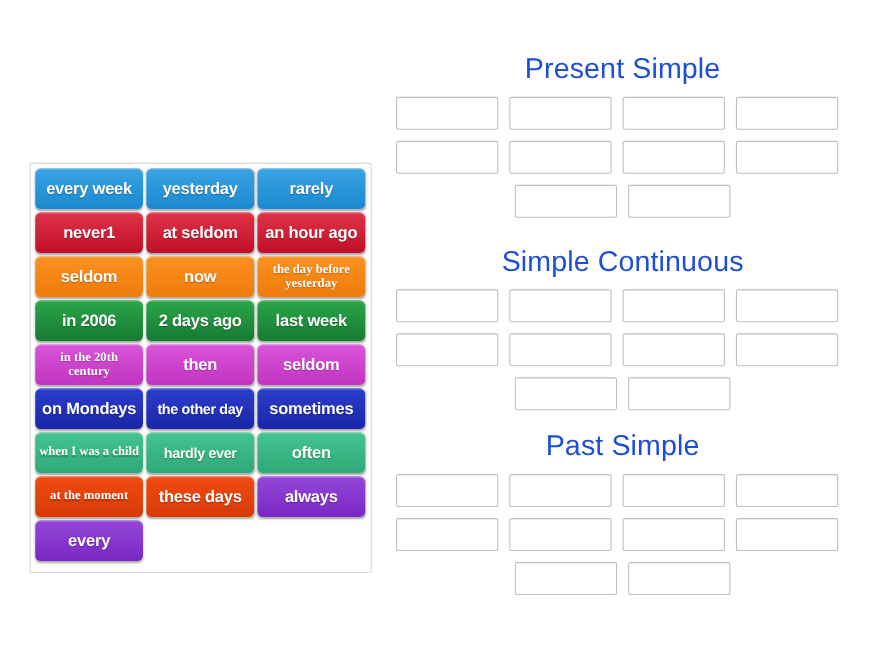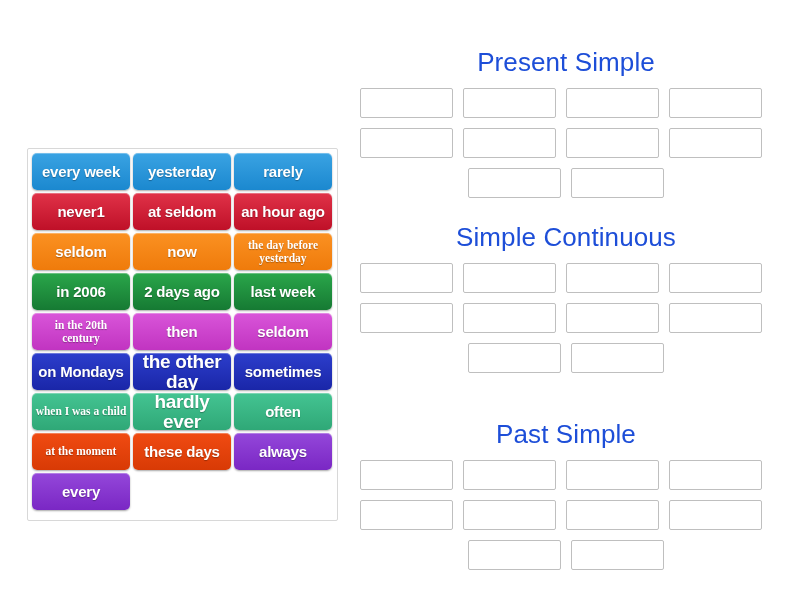--- a/index.html
+++ b/index.html
@@ -55,38 +55,38 @@
     padding: 0 3px;
     cursor: move;
     user-select: none;
     text-shadow: 0 1px 1px rgba(0,0,0,.30);
     box-shadow: 0 1px 2px rgba(0,0,0,.35), inset 0 1px 0 rgba(255,255,255,.30);
     overflow: hidden;
   }
   .tile .tl { display: block; width: 100%; }
   .tile.one-line   .tl { font-size: 15px; letter-spacing: -0.2px; }
   .tile.two-line   .tl { font-size: 11.5px; font-family: Liberation Serif, serif; }
-  .tile.small      .tl { font-size: 19px; letter-spacing: -0.3px; }
+  .tile.small      .tl { font-size: 13px; letter-spacing: -0.3px; }
 
   
   .c-blue      { background: linear-gradient(180deg,#3aa3e3 0%,#1b88cf 100%); }
   .c-red       { background: linear-gradient(180deg,#e03248 0%,#bf1028 100%); }
   .c-orange    { background: linear-gradient(180deg,#fb9122 0%,#ef7b0b 100%); }
   .c-green     { background: linear-gradient(180deg,#2aa64a 0%,#167a33 100%); }
   .c-magenta   { background: linear-gradient(180deg,#d955d9 0%,#c134c1 100%); }
   .c-indigo    { background: linear-gradient(180deg,#2c3ecc 0%,#1a26a8 100%); }
   .c-teal      { background: linear-gradient(180deg,#44c492 0%,#2fa877 100%); }
   .c-orangered { background: linear-gradient(180deg,#f04b12 0%,#d83a05 100%); }
   .c-purple    { background: linear-gradient(180deg,#9447da 0%,#7a27c4 100%); }
 
   
   .category { position: absolute; left: 360px; width: 412px; }
   #cat-0 { top: 45px; }
   #cat-1 { top: 220px; }
-  #cat-2 { top: 417px; }
+  #cat-2 { top: 388px; }
 
   .cat-title {
     font-size: 26px;
     font-weight: 400;
     color: #1d4ed8;
     text-align: center;
     letter-spacing: 0.1px;
     line-height: 34px;
     white-space: nowrap;
   }

